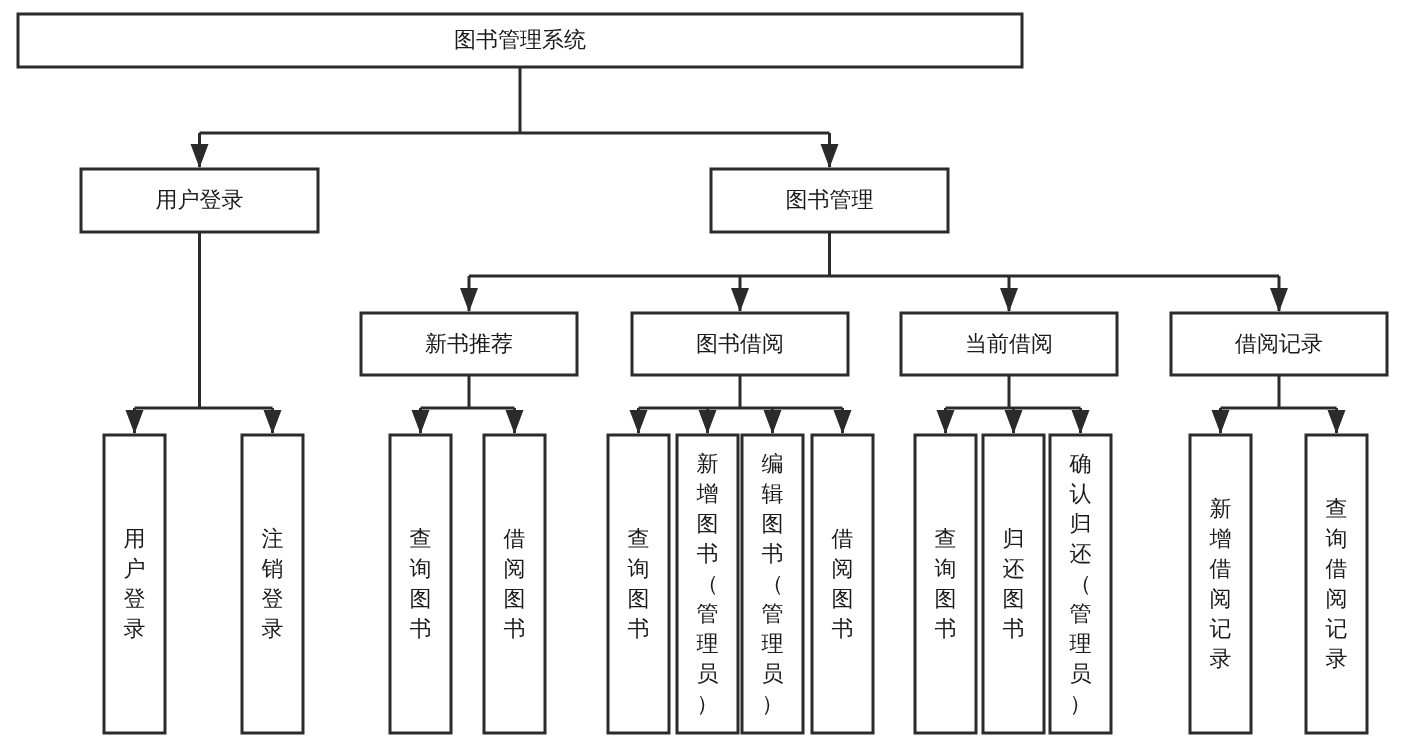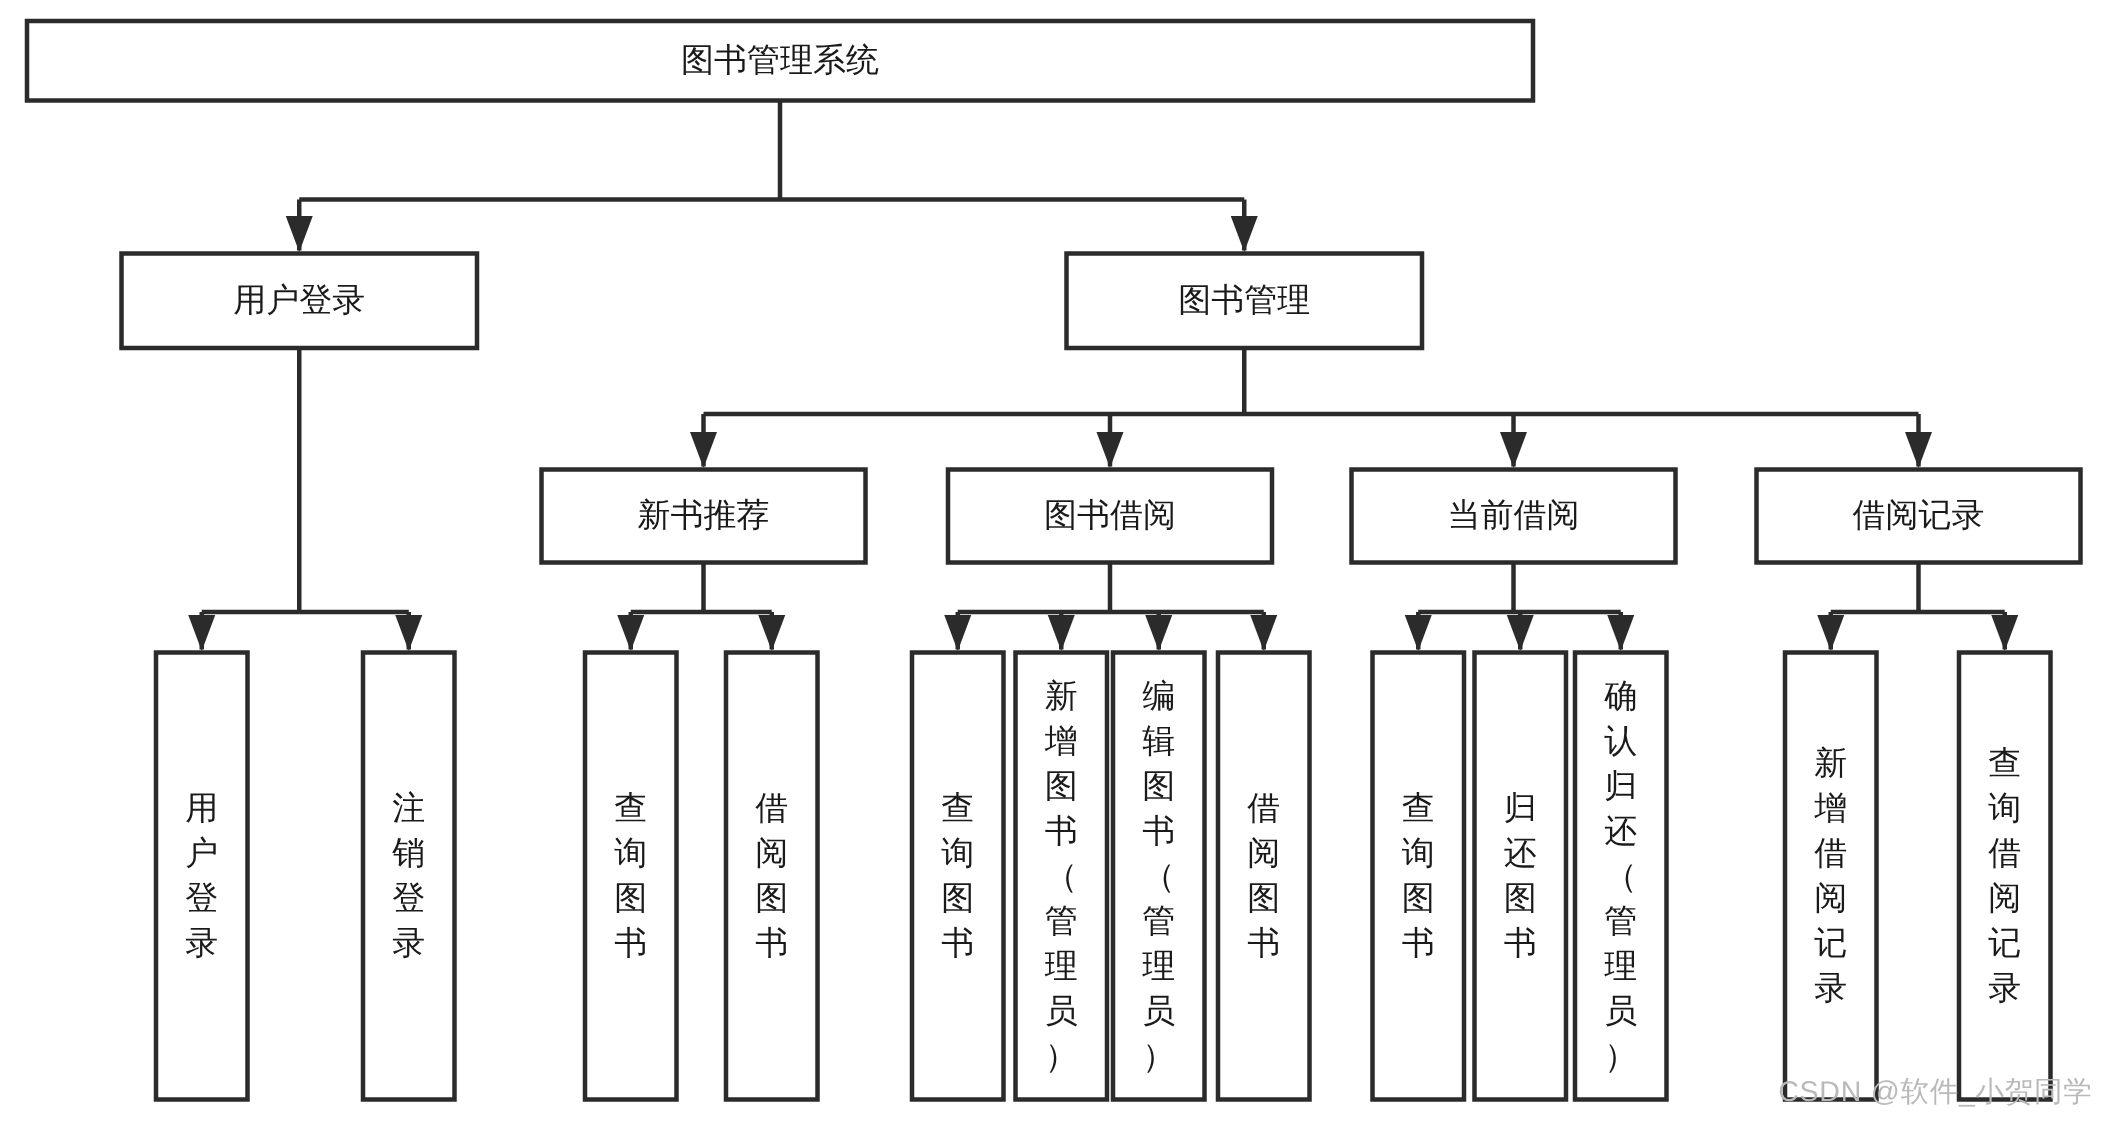--- a/index.html
+++ b/index.html
@@ -202,15 +202,14 @@
           <rect x="1190" y="435" width="61" height="298" class="node-box"></rect>
           <text x="1220.5" y="516" class="node-label-v"><tspan x="1220.5" dy="0">新</tspan><tspan x="1220.5" dy="30">增</tspan><tspan x="1220.5" dy="30">借</tspan><tspan x="1220.5" dy="30">阅</tspan><tspan x="1220.5" dy="30">记</tspan><tspan x="1220.5" dy="30">录</tspan></text>
         </g>
         <g>
           <rect x="1306" y="435" width="61" height="298" class="node-box"></rect>
           <text x="1336.5" y="516" class="node-label-v"><tspan x="1336.5" dy="0">查</tspan><tspan x="1336.5" dy="30">询</tspan><tspan x="1336.5" dy="30">借</tspan><tspan x="1336.5" dy="30">阅</tspan><tspan x="1336.5" dy="30">记</tspan><tspan x="1336.5" dy="30">录</tspan></text>
         </g>
       </g>
   </svg>
 
-  <div class="watermark">CSDN @软件_小贺同学</div>
 
 </div>
 
 </body></html>

